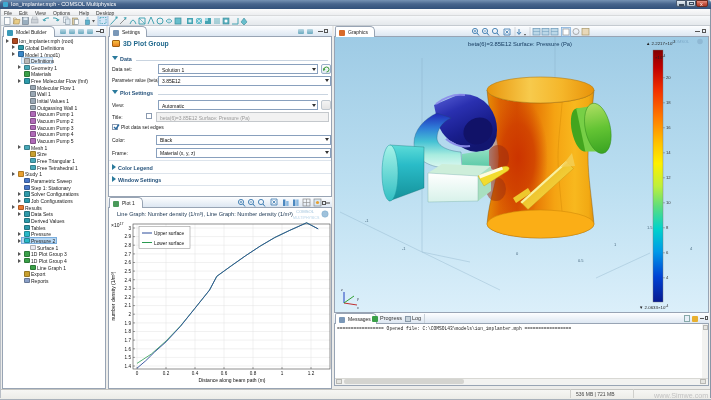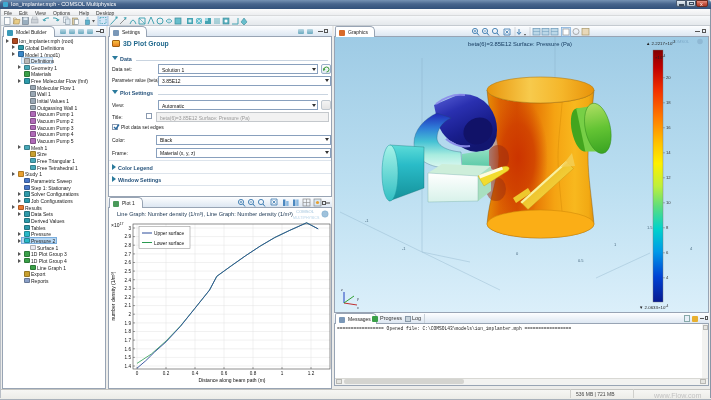--- a/index.html
+++ b/index.html
@@ -681,16 +681,16 @@
     <div class="abs" style="left:335px;top:378px;width:373px;height:7px;background:#f2f2f0;border-top:1px solid #d8d8d4;"></div>
     <div class="abs" style="left:336px;top:379px;width:6px;height:5px;background:#e4e4e0;border:0.5px solid #b8b8b4;"></div>
     <div class="abs" style="left:700px;top:379px;width:6px;height:5px;background:#e4e4e0;border:0.5px solid #b8b8b4;"></div>
     <div class="abs" style="left:344px;top:379px;width:120px;height:5px;background:#d4d4d0;border-radius:2px;"></div>
     <div class="abs" style="left:702px;top:324px;width:6px;height:54px;background:#f2f2f0;"></div>
     <div class="abs" style="left:702.5px;top:325px;width:5px;height:5px;background:#e4e4e0;border:0.5px solid #b8b8b4;"></div>
     <div class="abs" style="left:0;top:389px;width:711px;height:9.5px;background:linear-gradient(#f6f6f4,#ecece8);border-top:1px solid #c4c4c0;"></div>
     <div class="abs" style="left:570px;top:389px;width:1px;height:9px;background:#d0d0cc;"></div>
     <div class="abs" style="left:633px;top:389px;width:1px;height:9px;background:#d0d0cc;"></div>
     <div class="abs" style="left:576px;top:391px;font-size:5px;color:#444;">536 MB | 721 MB</div>
-    <div class="abs" style="left:654px;top:390.5px;font-size:7.2px;color:#c2c2c2;">www.Flow.com</div>
+    <div class="abs" style="left:654px;top:390.5px;font-size:7.2px;color:#c2c2c2;">www.Simwe.com</div>
     <div class="abs" style="left:0;top:9px;width:1px;height:389px;background:#b8bec6;"></div>
     <div class="abs" style="left:710px;top:9px;width:1px;height:389px;background:#8a96a6;"></div>
     <div class="abs" style="left:0;top:398.5px;width:711px;height:1.5px;background:#a8b0ba;"></div>
   </div>
 </body></html>

